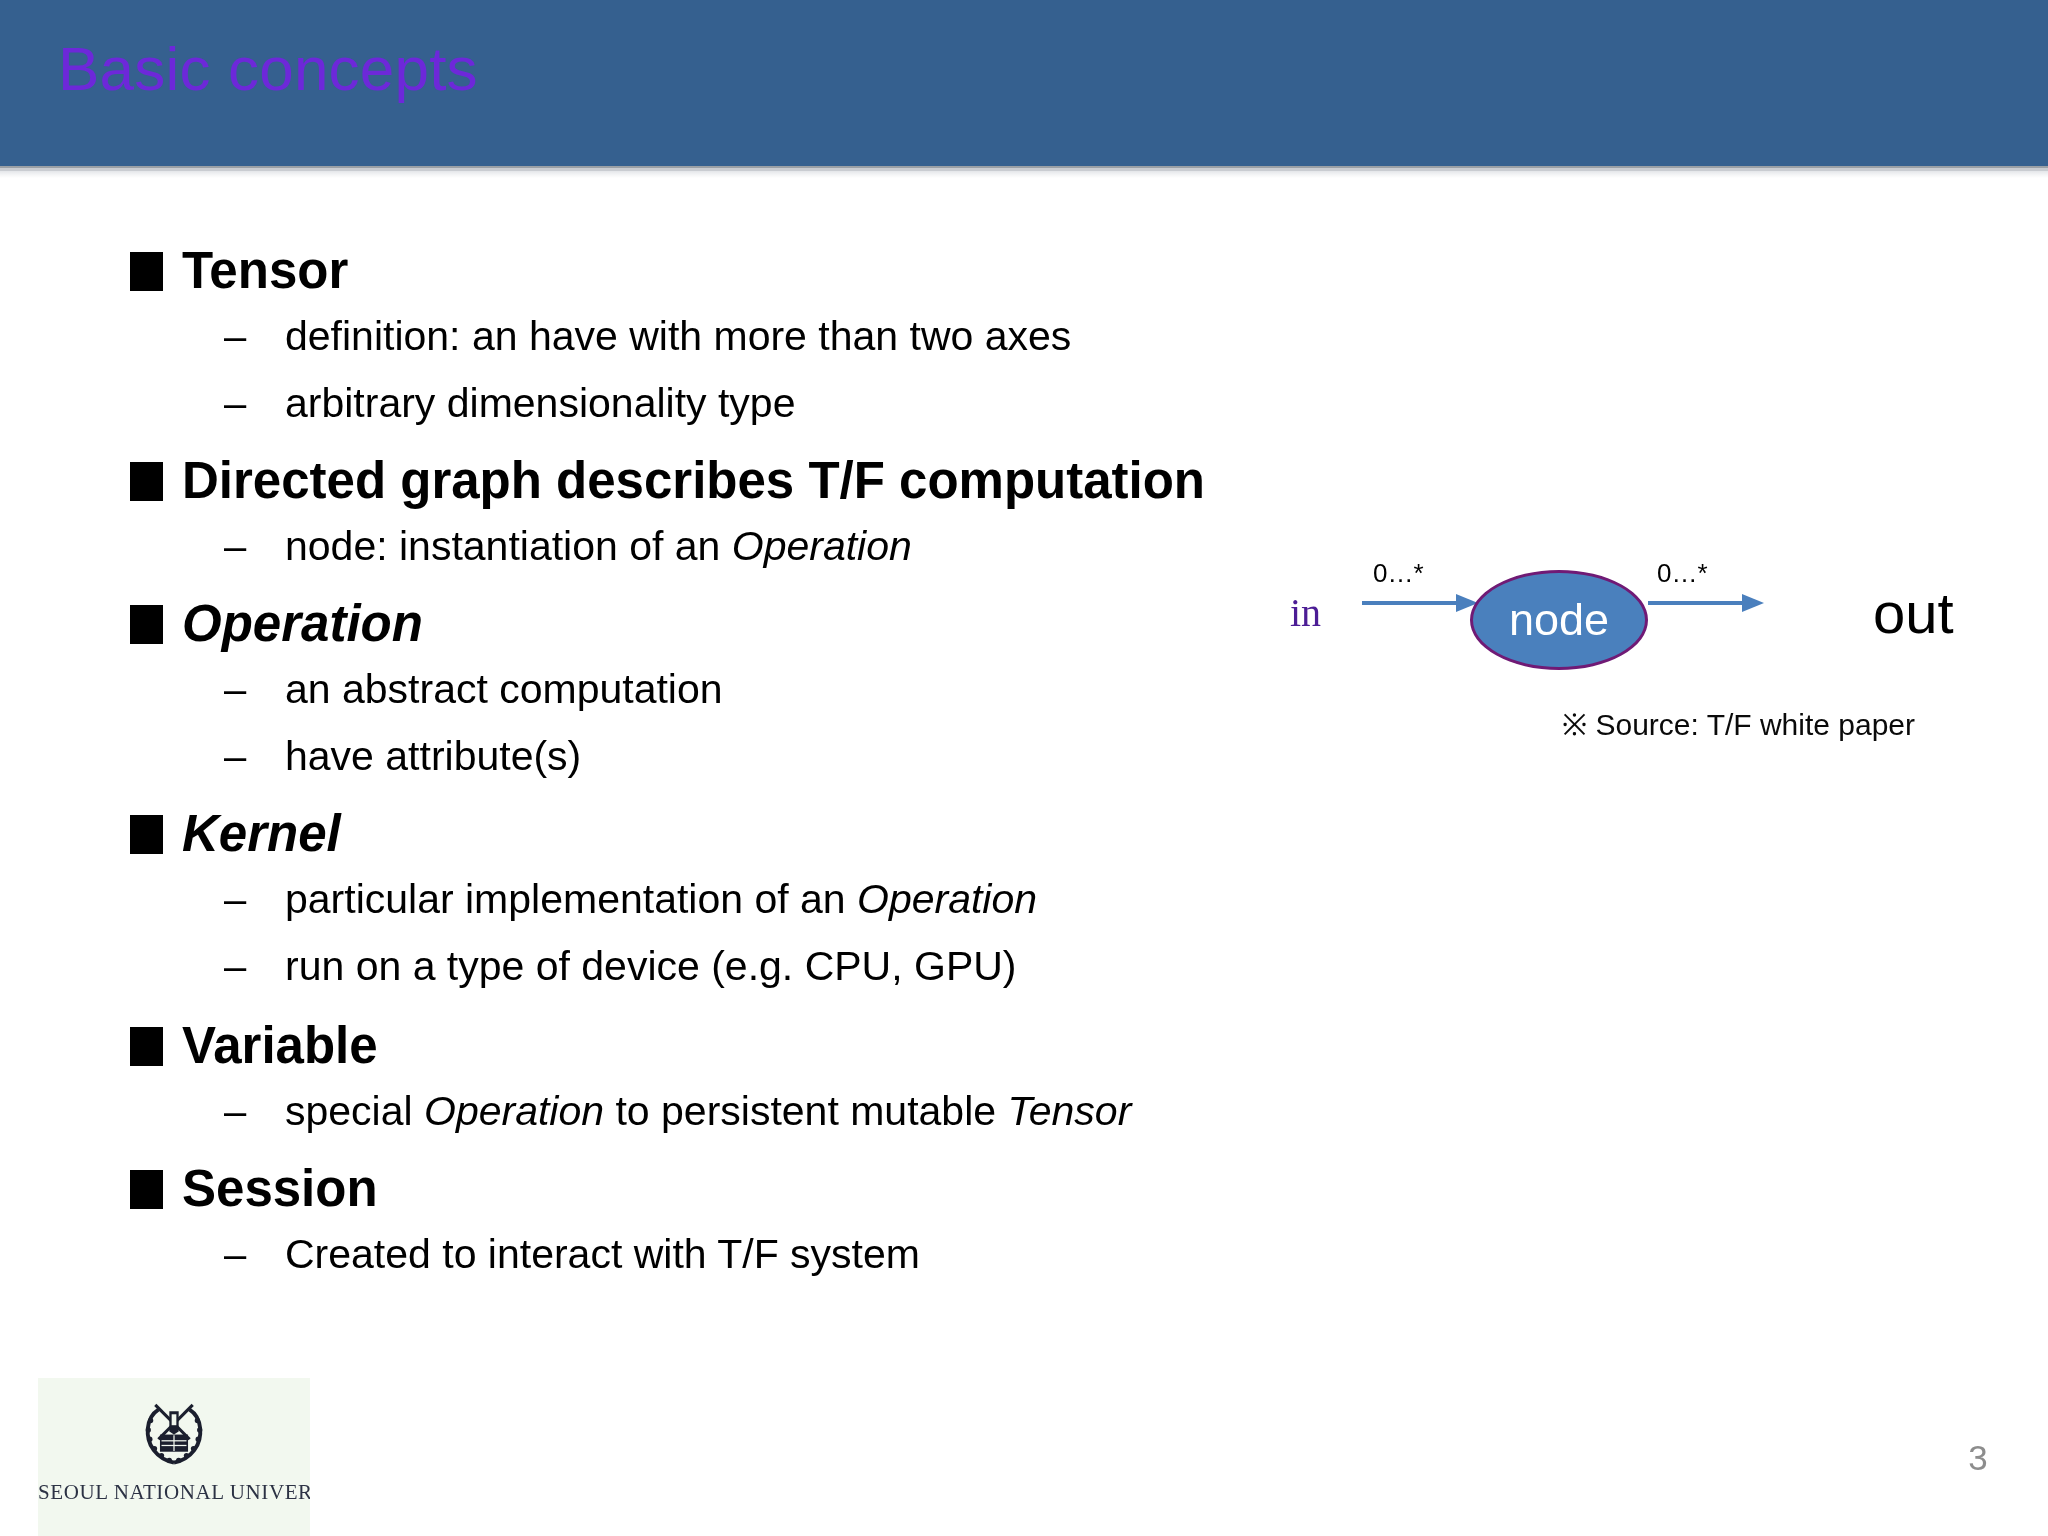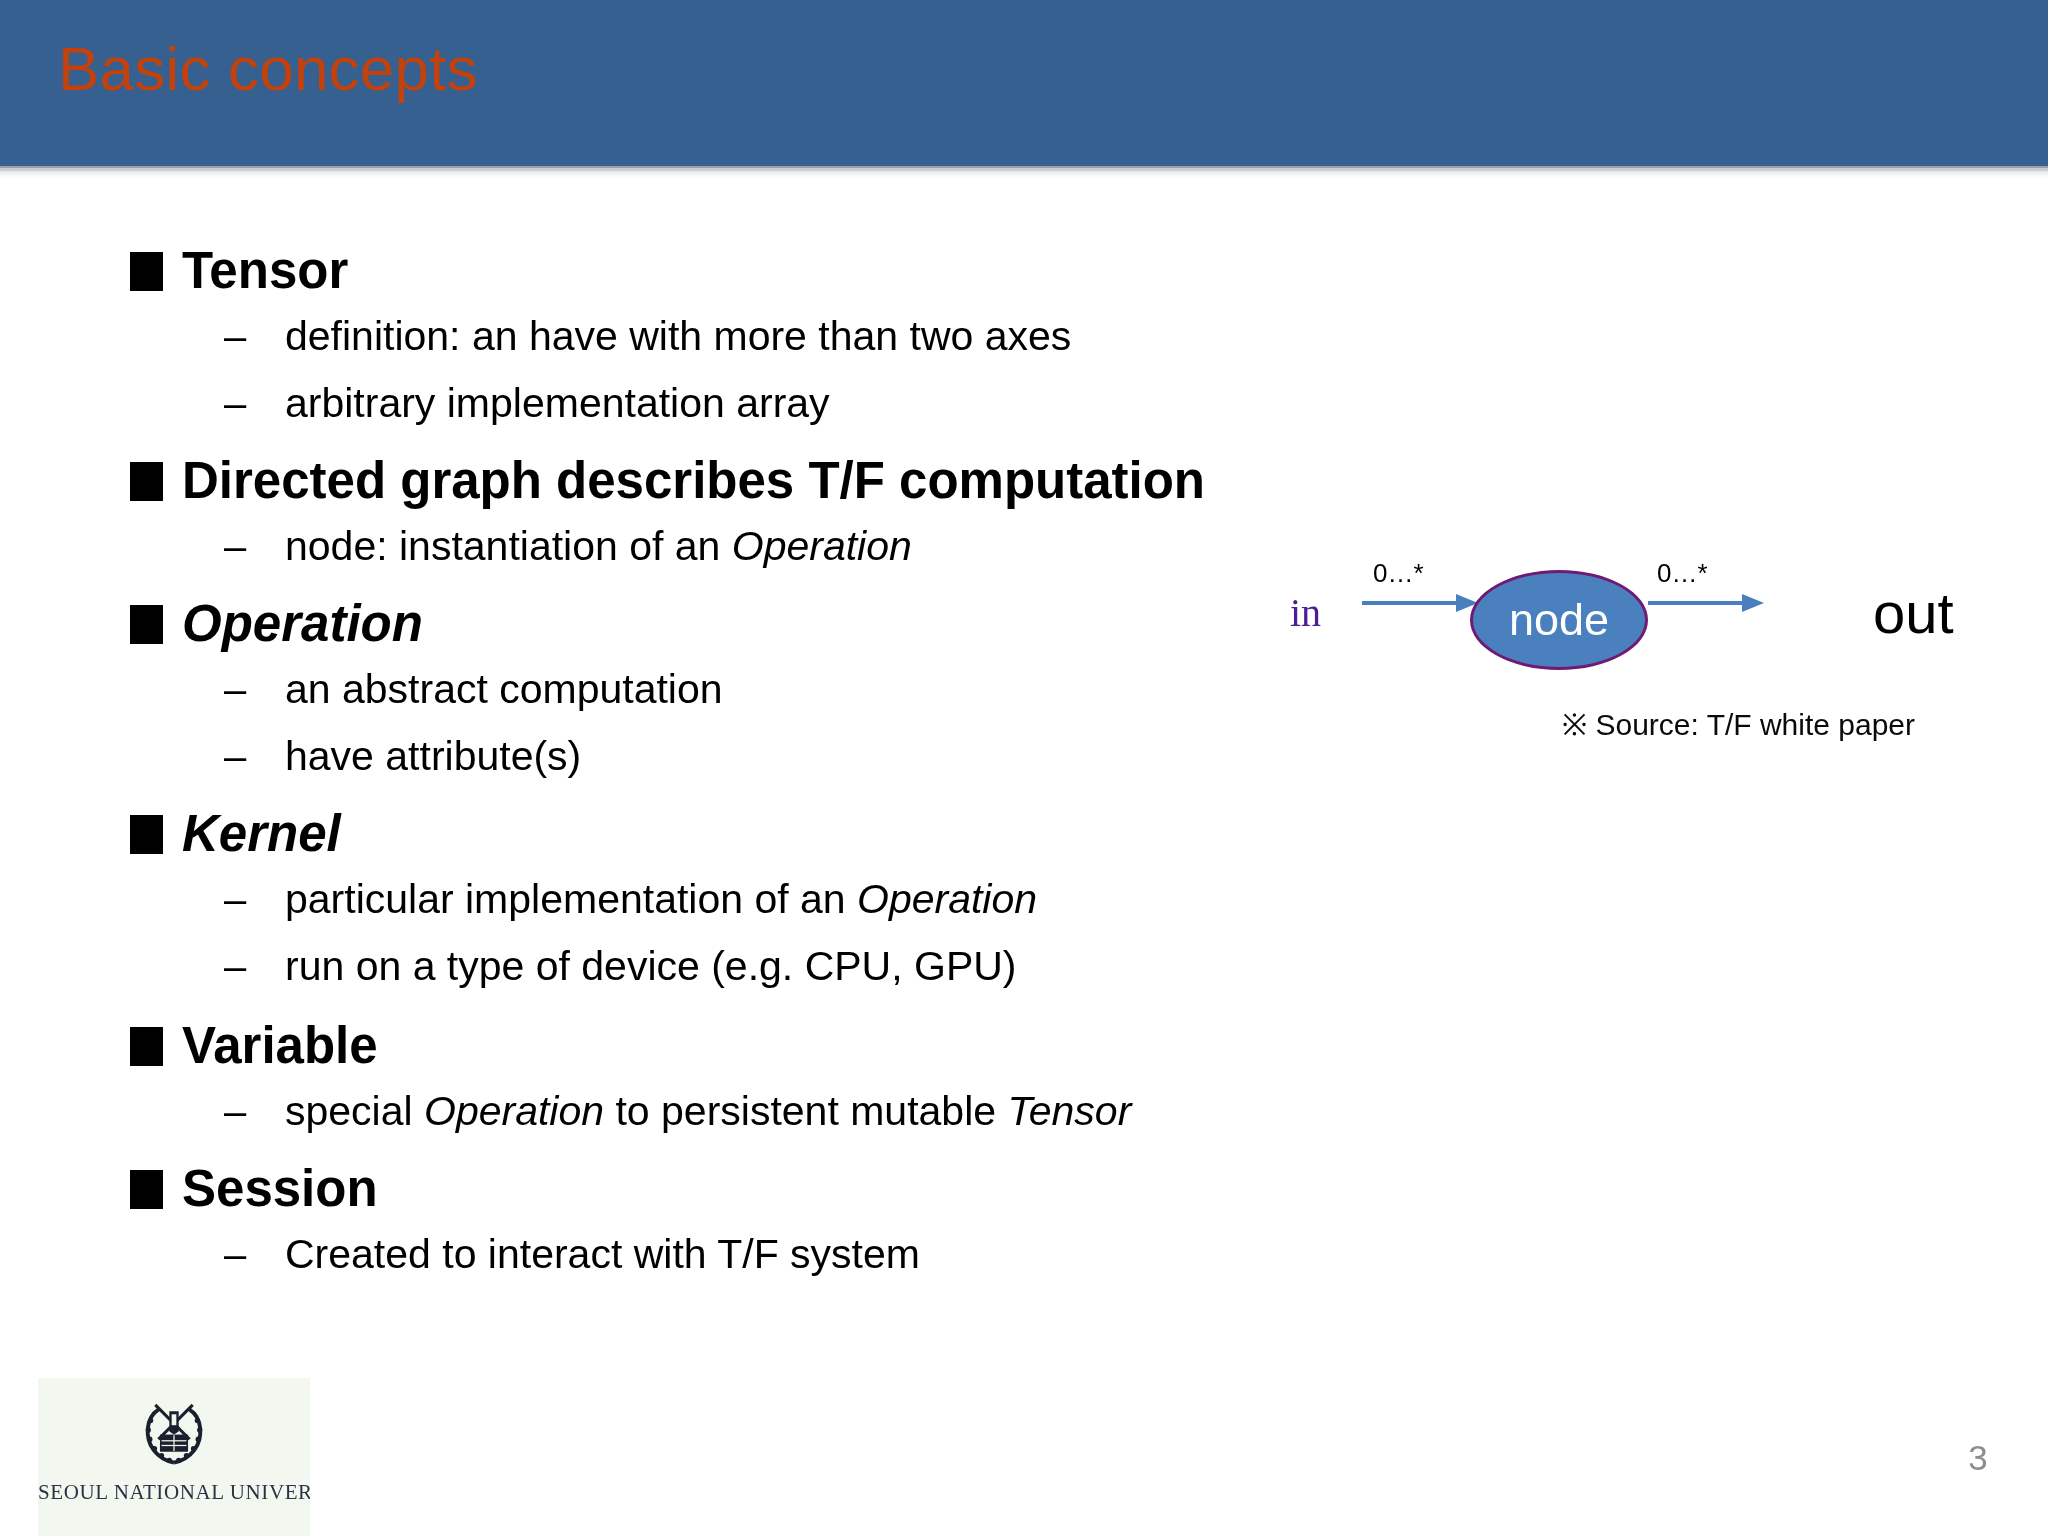--- a/index.html
+++ b/index.html
@@ -39,21 +39,21 @@
                 #c9ccd1 2px, #c9ccd1 5px,
                 #e4e6e9 5px, #f5f6f7 9px,
                 #ffffff 12px);
   }
   #slide-title {
     position: absolute;
     left: 58px;
     top: 36px;
     font-size: 62px;
     line-height: 1.05;
-    color: #c2410c;
+    color: #6d28d9;
     font-weight: 400;
     letter-spacing: 0.2px;
     white-space: nowrap;
   }
 
   
   #outline {
     position: absolute;
     left: 0;
     top: 240px;
@@ -245,21 +245,21 @@
           <span class="sq"></span>
         </span>
       <span class="topic-label">Tensor</span>
     </div>
     <div class="sub">
       <span class="sub-marker">–</span>
       <span class="sub-label">definition: an have with more than two axes</span>
     </div>
     <div class="sub">
       <span class="sub-marker">–</span>
-      <span class="sub-label">arbitrary implementation array</span>
+      <span class="sub-label">arbitrary dimensionality type</span>
     </div>
     <div class="gap-a"></div>
 
     <div class="topic">
       <span class="topic-marker">
           <span class="sq"></span>
         </span>
       <span class="topic-label">Directed graph describes T/F computation</span>
     </div>
     <div class="sub">

